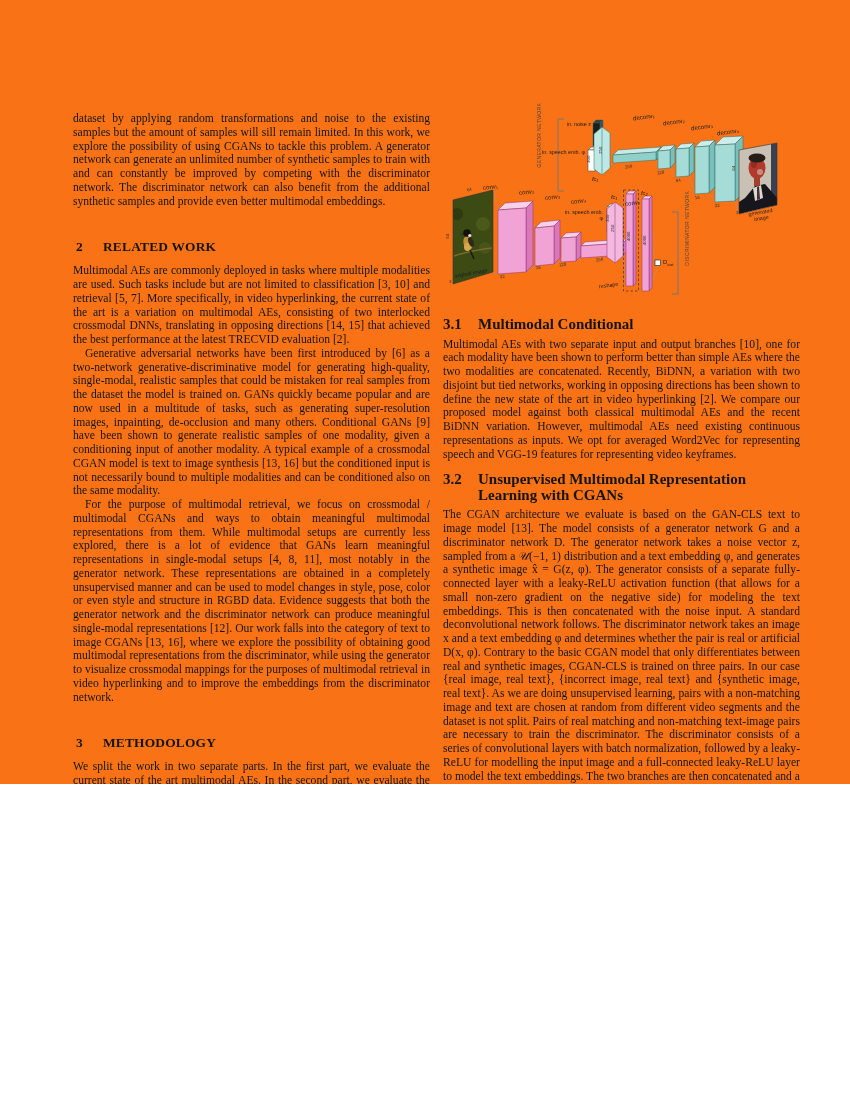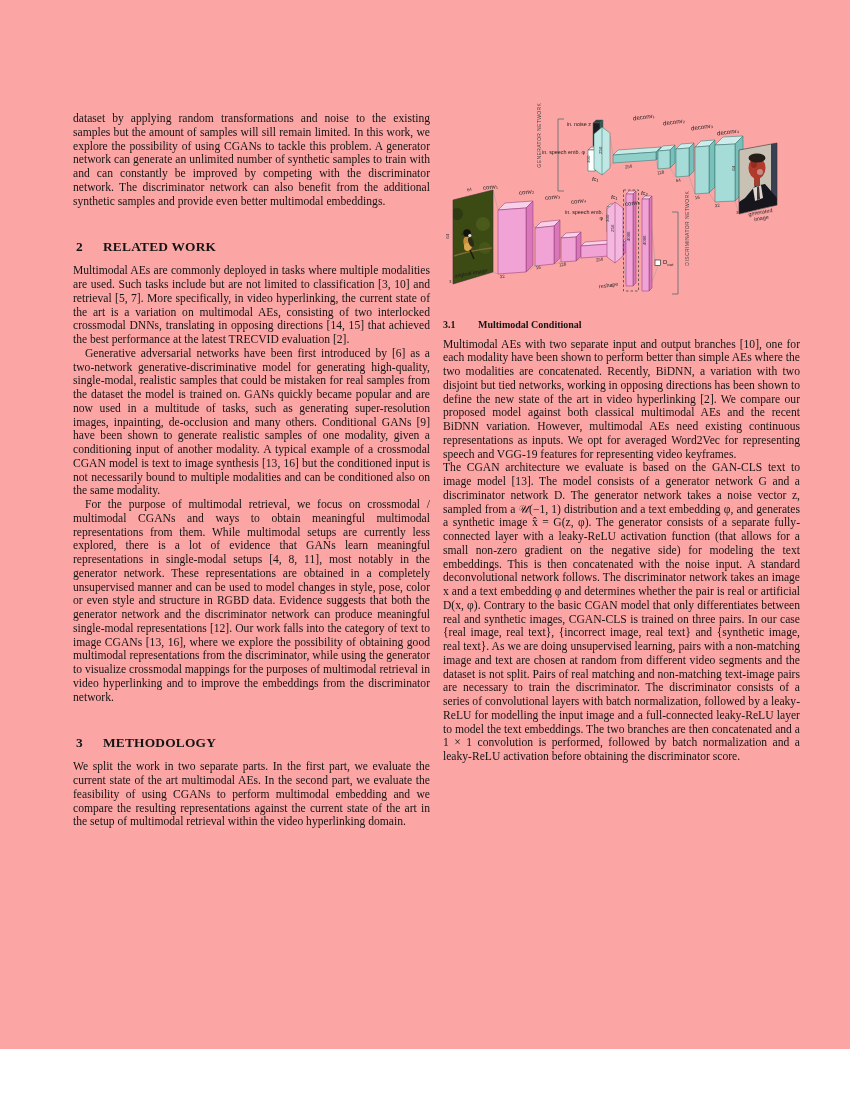--- a/index.html
+++ b/index.html
@@ -1,25 +1,25 @@
 <!DOCTYPE html>
 <html lang="en"><head>
 <meta charset="utf-8">
 <style>
   html,body{margin:0;padding:0;background:#ffffff;}
-  .page{position:relative;width:850px;height:1049px;background:#fca5a5;
+  .page{position:relative;width:850px;height:784px;background:#f97316;
         font-family:"Liberation Serif","DejaVu Serif",serif;color:#141414;overflow:hidden;}
   .cols{position:absolute;left:73px;top:106px;width:727px;display:flex;gap:13px;}
   .col{width:357px;}
   p.body{font-size:11.6px;line-height:13.75px;text-align:justify;margin:0;hyphens:auto;}
   p.indent{text-indent:12px;}
   p.first{margin-top:6px;}
   h2.sec{font-size:13.4px;font-weight:bold;margin:31px 0 9px 3px;letter-spacing:.2px;}
   h2.sec .secnum{display:inline-block;min-width:27px;}
-  h3.subsec{font-size:10px;font-weight:bold;display:flex;margin:11px 0 5px 0;line-height:15.5px;}
+  h3.subsec{font-size:15px;font-weight:bold;display:flex;margin:11px 0 5px 0;line-height:15.5px;}
   h3.subsec .secnum{flex:none;width:35px;}
   p.caption{font-size:11.6px;font-weight:bold;line-height:13.3px;text-align:justify;margin:12px 0 0 0;}
   .figure{position:relative;width:357px;height:200px;}
   .figure svg{position:absolute;left:0;top:0;}
   .flab{position:absolute;font-family:"Liberation Sans","DejaVu Sans",sans-serif;
         font-size:5.4px;color:#1c1c1c;white-space:nowrap;line-height:1.05;}
   .flab.tiny{font-size:4.4px;color:#333;}
   .flab.conv{font-size:6.1px;transform:rotate(-8deg);}
   .flab.it{font-style:italic;font-size:5.8px;}
   .flab.wrap{white-space:normal;text-align:center;}
@@ -245,16 +245,20 @@
         <span class="flab" style="left:220px;top:153px;font-size:6px;"><span>D</span><span class="sub">out</span></span>
       </div>
 
 
       <h3 class="subsec">
         <span class="secnum">3.1</span>
           <span>Multimodal Conditional</span>
       </h3>
       <p class="body">Multimodal AEs with two separate input and output branches [10], one for each modality have been shown to perform better than simple AEs where the two modalities are concatenated. Recently, BiDNN, a variation with two disjoint but tied networks, working in opposing directions has been shown to define the new state of the art in video hyperlinking [2]. We compare our proposed model against both classical multimodal AEs and the recent BiDNN variation. However, multimodal AEs need existing continuous representations as inputs. We opt for averaged Word2Vec for representing speech and VGG-19 features for representing video keyframes.</p>
 
+      <h3 class="subsec">
+        <span class="secnum">3.2</span>
+          <span>Unsupervised Multimodal Representation Learning with CGANs</span>
+      </h3>
       <p class="body">The CGAN architecture we evaluate is based on the GAN-CLS text to image model [13]. The model consists of a generator network G and a discriminator network D. The generator network takes a noise vector z, sampled from a 𝒰(−1, 1) distribution and a text embedding φ, and generates a synthetic image x̂ = G(z, φ). The generator consists of a separate fully-connected layer with a leaky-ReLU activation function (that allows for a small non-zero gradient on the negative side) for modeling the text embeddings. This is then concatenated with the noise input. A standard deconvolutional network follows. The discriminator network takes an image x and a text embedding φ and determines whether the pair is real or artificial D(x, φ). Contrary to the basic CGAN model that only differentiates between real and synthetic images, CGAN-CLS is trained on three pairs. In our case {real image, real text}, {incorrect image, real text} and {synthetic image, real text}. As we are doing unsupervised learning, pairs with a non-matching image and text are chosen at random from different video segments and the dataset is not split. Pairs of real matching and non-matching text-image pairs are necessary to train the discriminator. The discriminator consists of a series of convolutional layers with batch normalization, followed by a leaky-ReLU for modelling the input image and a full-connected leaky-ReLU layer to model the text embeddings. The two branches are then concatenated and a 1 × 1 convolution is performed, followed by batch normalization and a leaky-ReLU activation before obtaining the discriminator score.</p>
     </div>
   </div>
 </div>
 
 </body></html>

